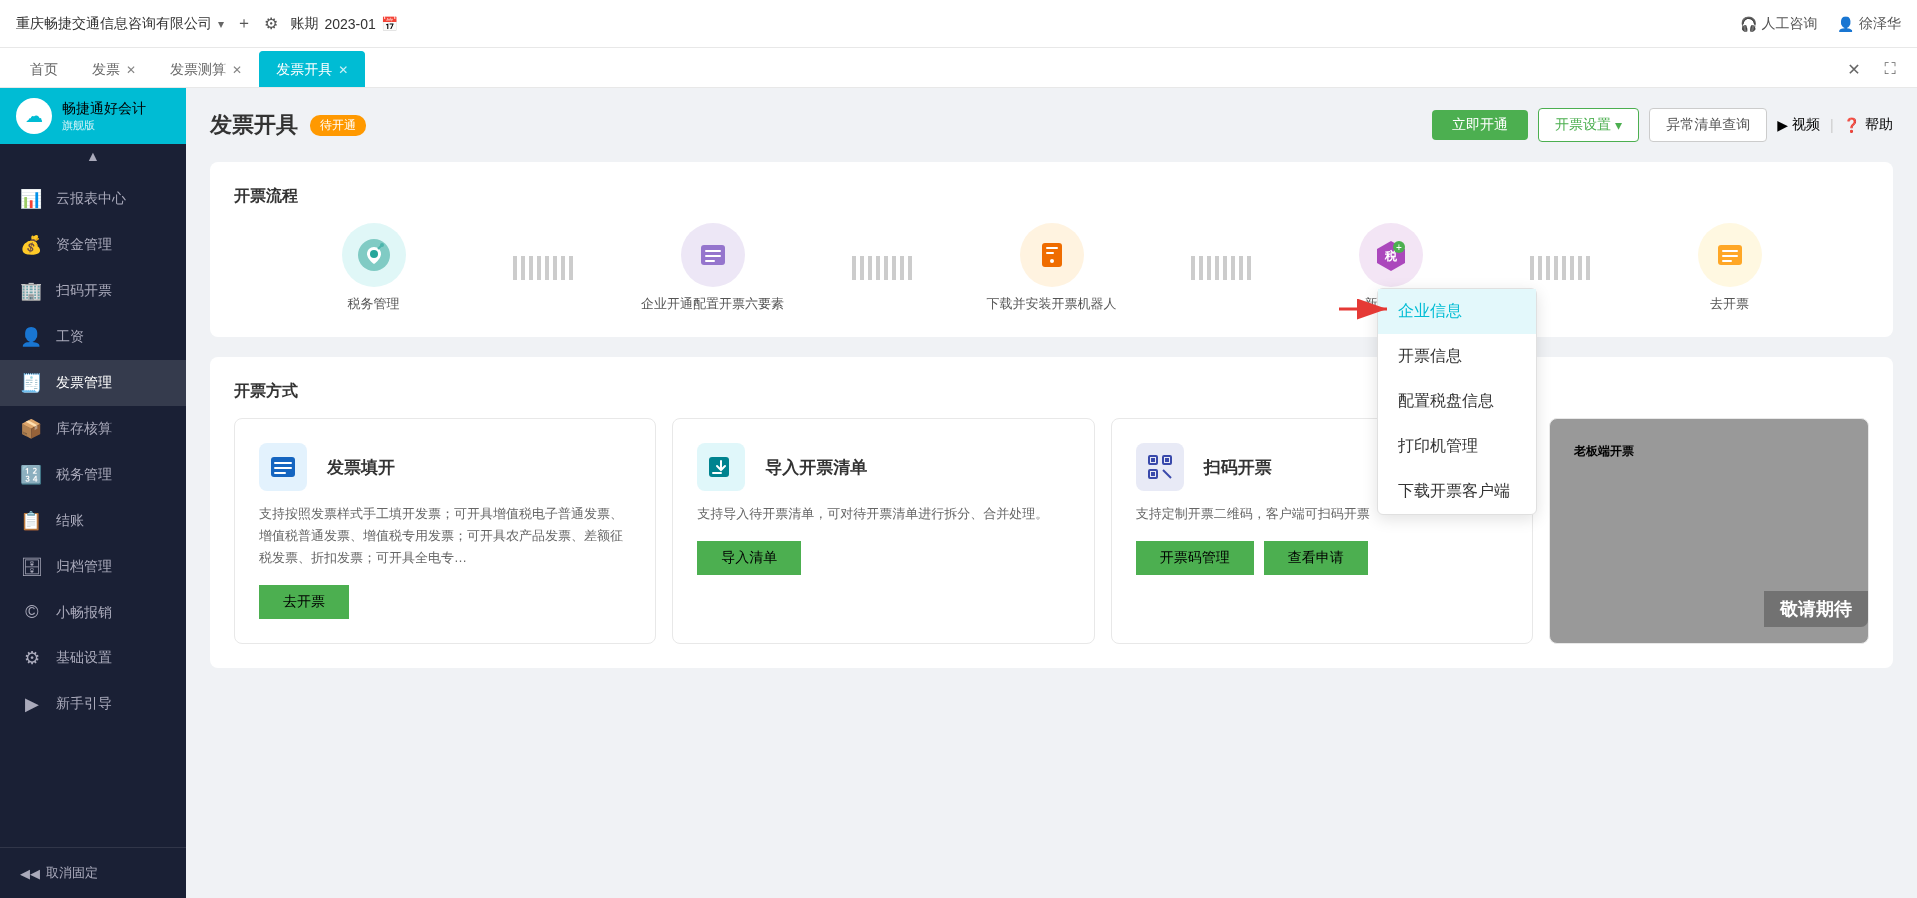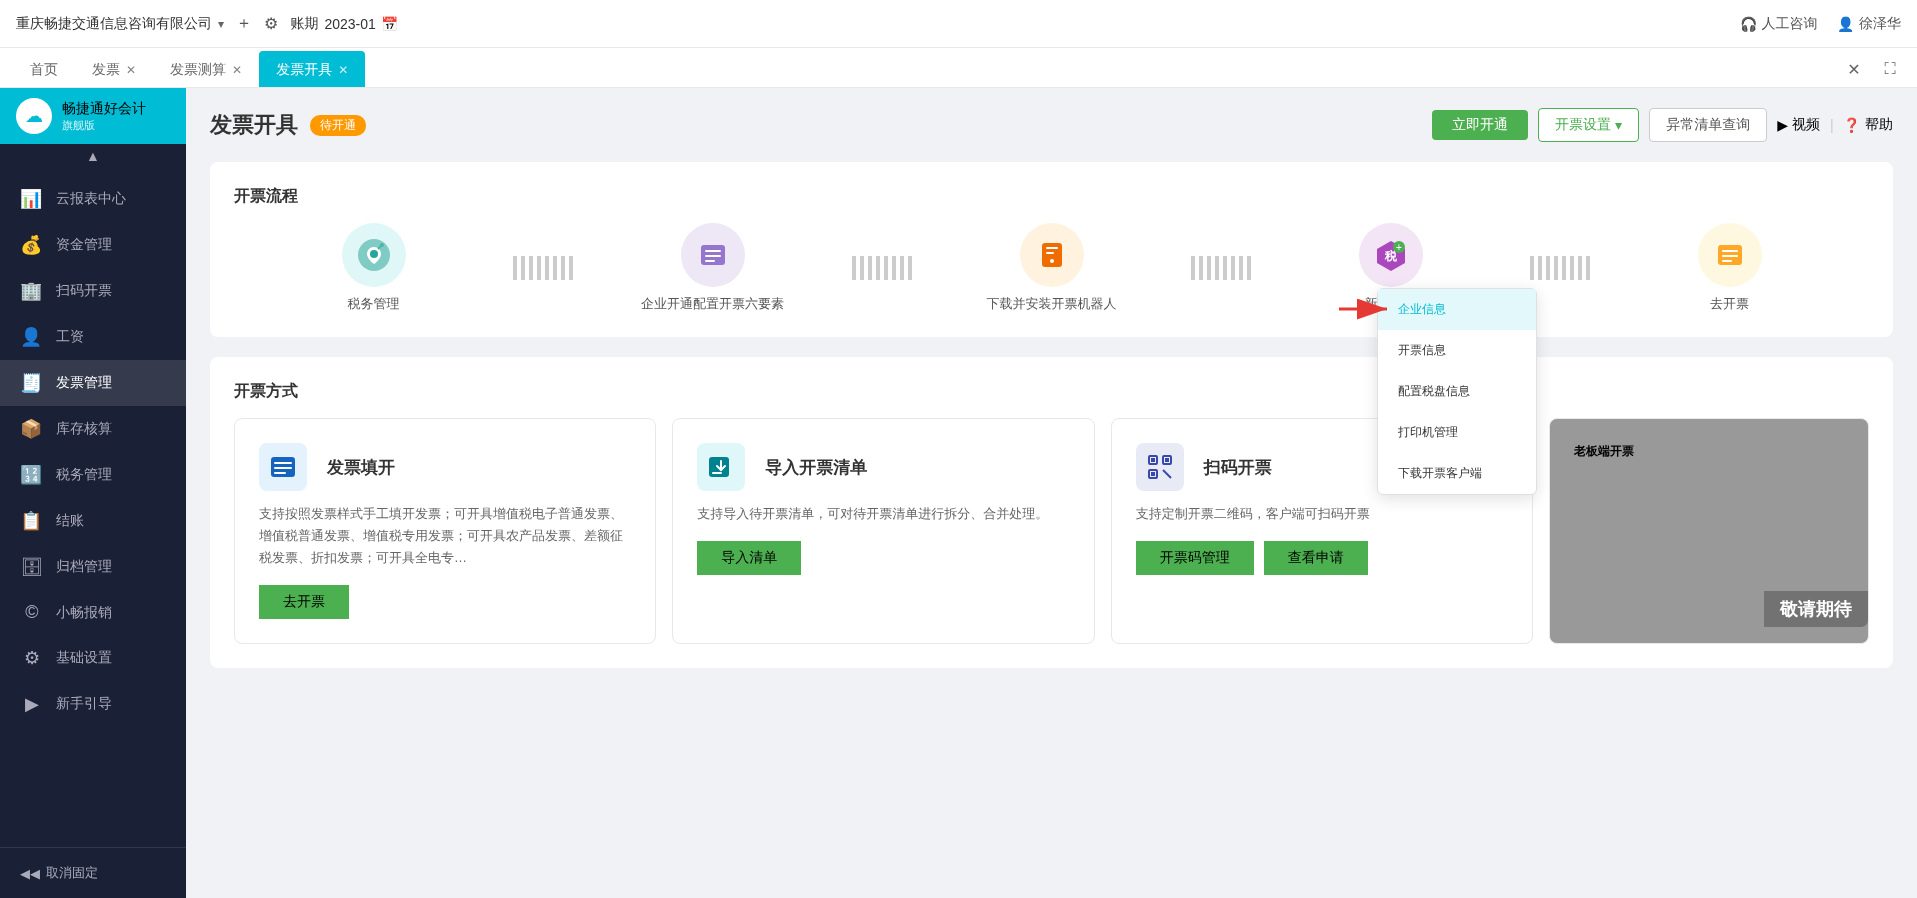--- a/index.html
+++ b/index.html
@@ -69,21 +69,21 @@
     .method-icon { width: 48px; height: 48px; border-radius: 8px; display: flex; align-items: center; justify-content: center; font-size: 24px; }
     .method-icon.blue { background: #e3f2fd; color: #1565c0; }
     .method-icon.cyan { background: #e0f7fa; color: #00838f; }
     .method-icon.indigo { background: #e8eaf6; color: #3949ab; }
     .method-title { font-size: 17px; font-weight: bold; color: #333; }
     .method-desc { font-size: 13px; color: #666; line-height: 1.7; margin-bottom: 16px; }
     .btn-green-solid { background: #4caf50; color: #000000; border: none; padding: 8px 24px; border-radius: 0; cursor: pointer; font-size: 14px; text-align: right; }
 
     
     .dropdown-menu { position: absolute; top: 200px; right: 380px; background: #fff; border: 1px solid #e0e0e0; border-radius: 6px; box-shadow: 0 4px 16px rgba(0,0,0,0.12); z-index: 100; width: 160px; }
-    .dropdown-item { padding: 12px 20px; cursor: pointer; color: #333; font-size: 12px; }
+    .dropdown-item { padding: 12px 20px; cursor: pointer; color: #333; font-size: 16px; }
     .dropdown-item.active-item { background: #e3f8fb; color: #00bcd4; font-weight: 500; }
     .win-ctrl { width: 28px; height: 28px; display: flex; align-items: center; justify-content: center; cursor: pointer; color: #666; font-size: 16px; }
 
     
     .topbar-icon { color: #555; cursor: pointer; font-size: 16px; display: flex; align-items: center; }
 
     
     .sidebar-scroll { display: flex; align-items: center; justify-content: center; height: 24px; color: #aab; cursor: pointer; }
   </style>
 </head>

